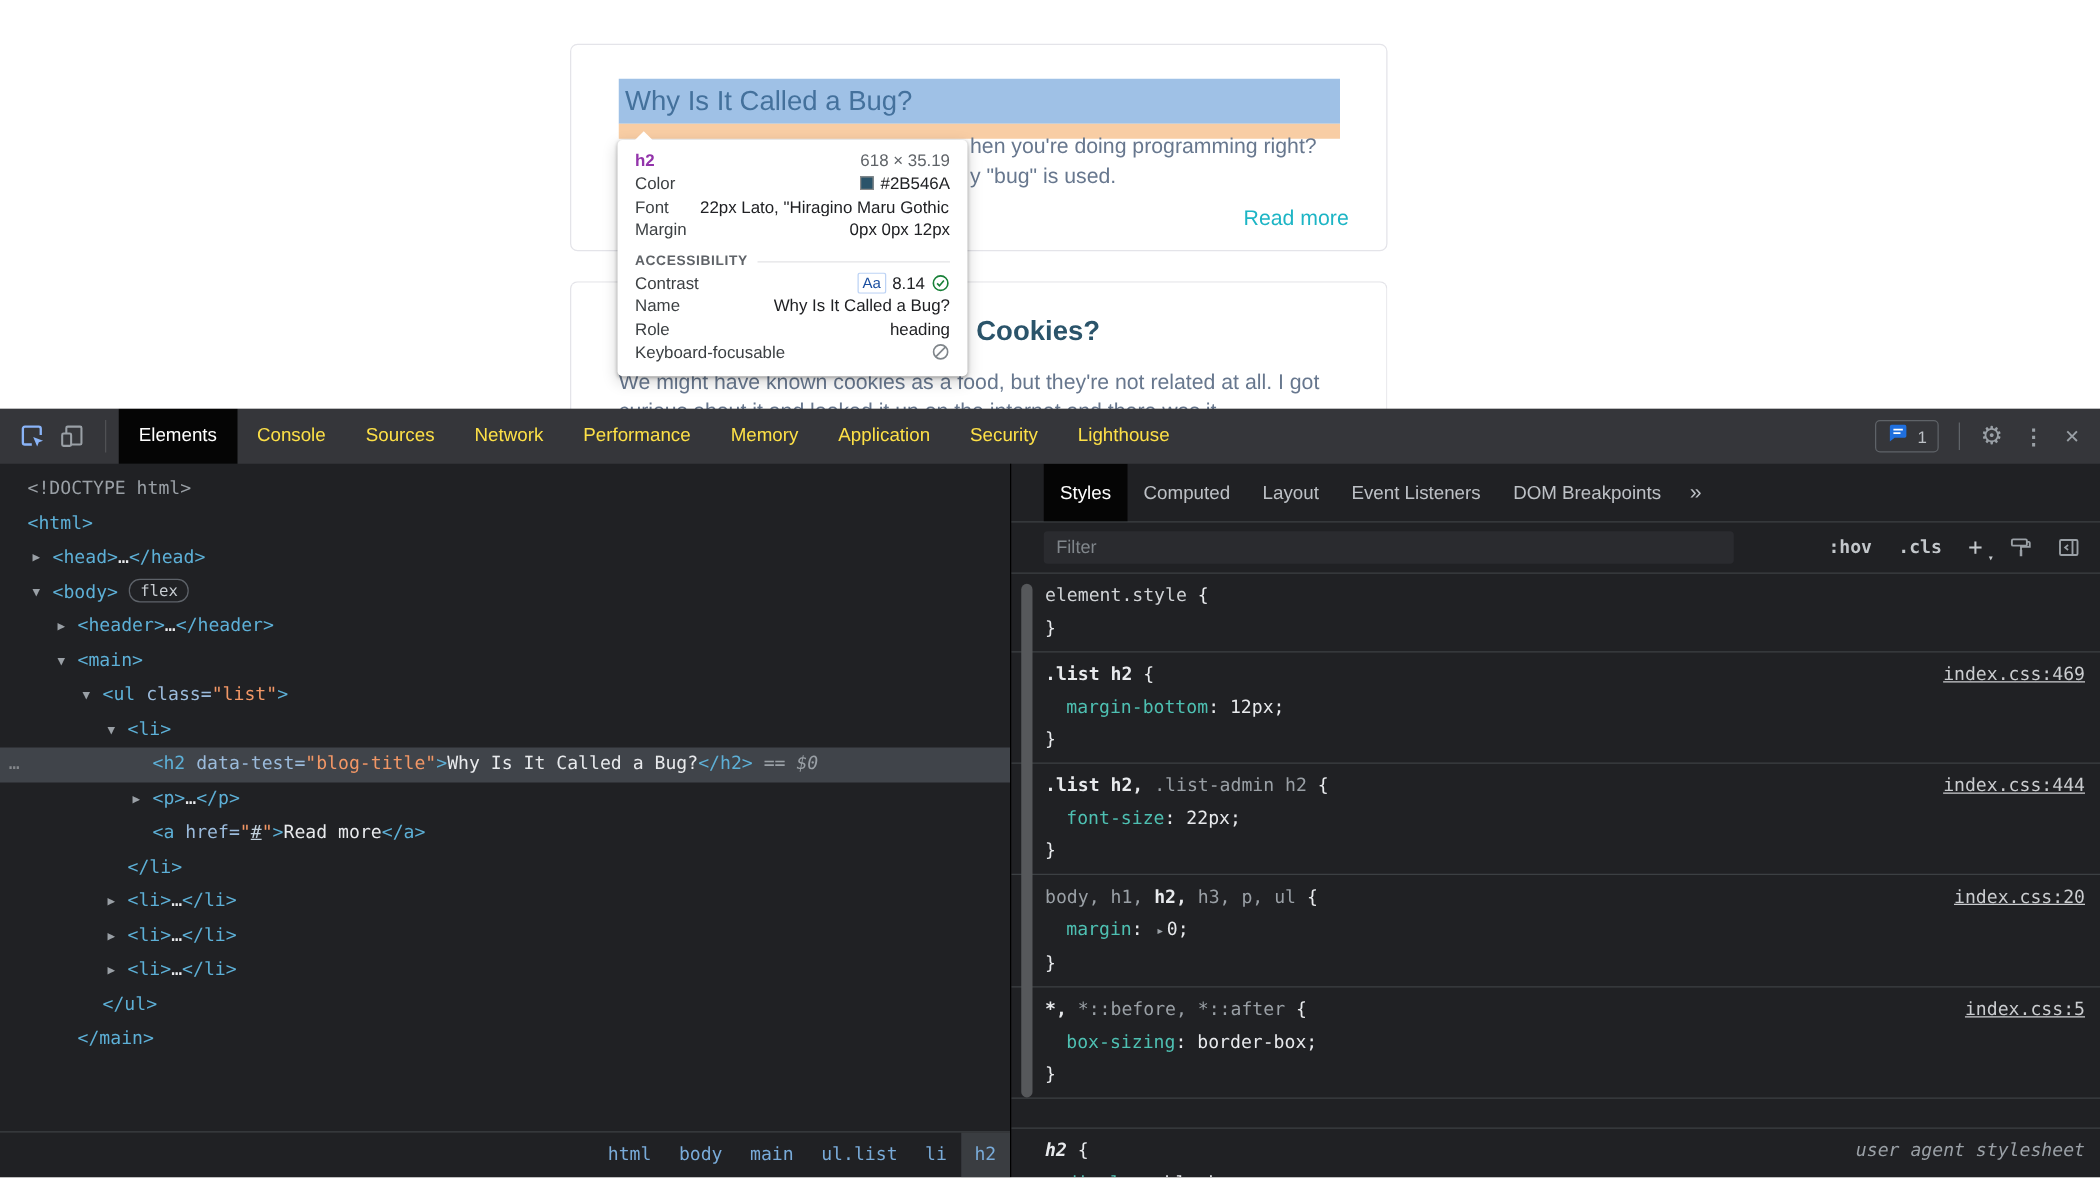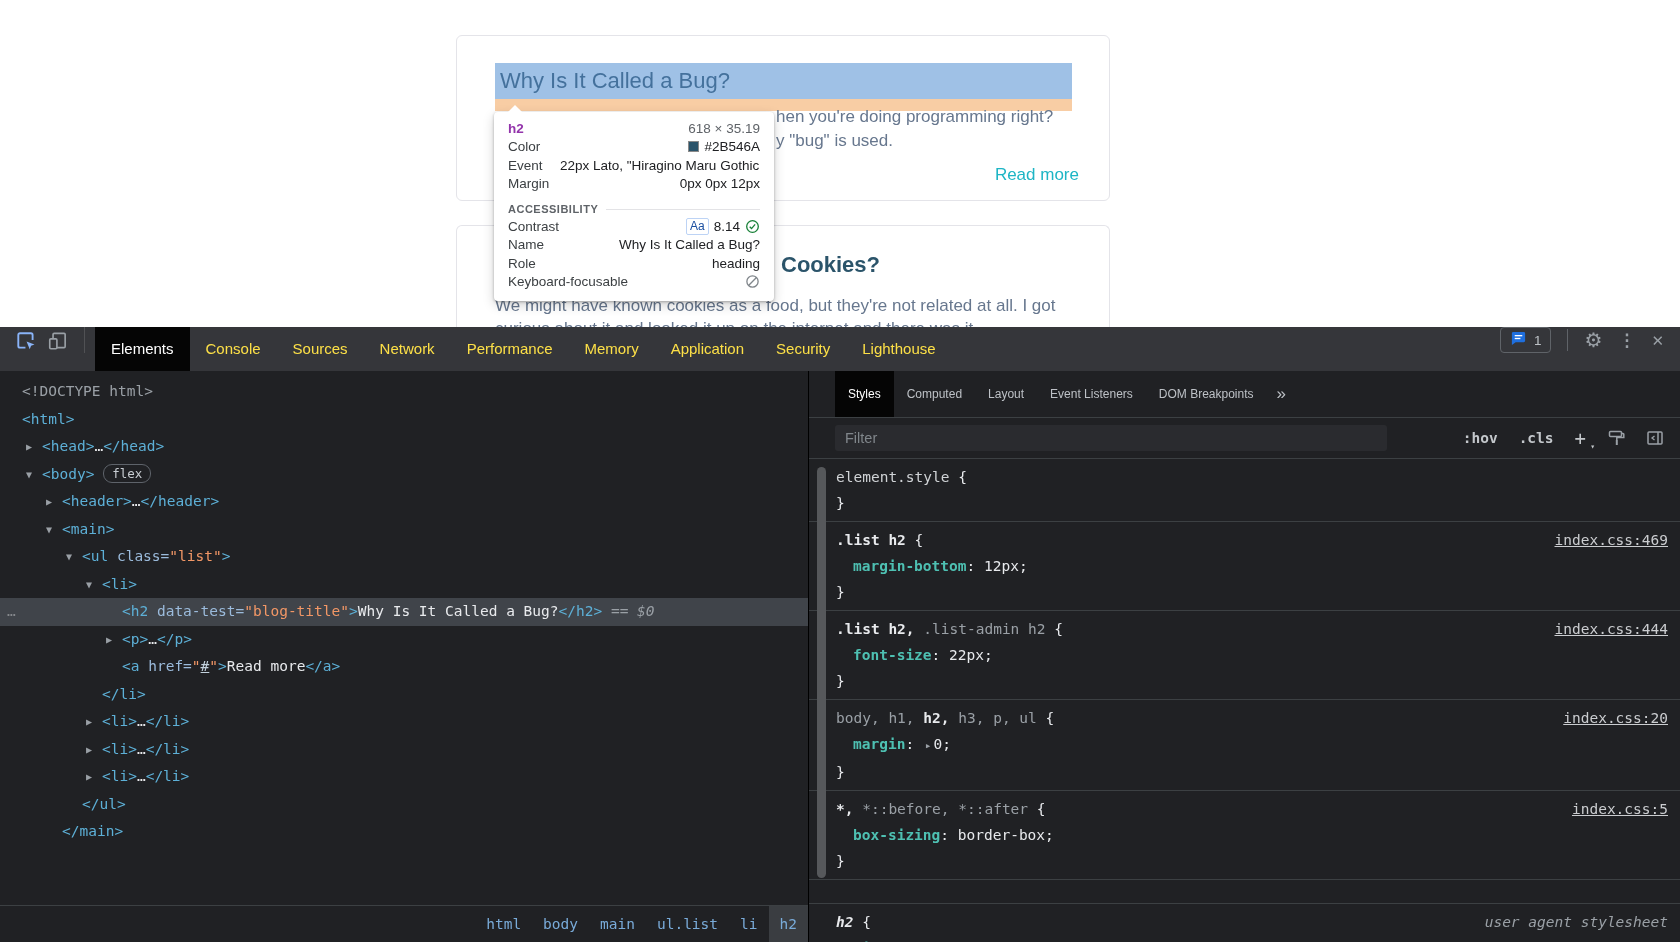--- a/index.html
+++ b/index.html
@@ -39,21 +39,21 @@
   .tt-font-val { max-width:200px; overflow:hidden; text-overflow:ellipsis; }
   .a11y-head { display:flex; align-items:center; gap:8px; margin-top:8px; height:16px; }
   .a11y-title { font-size:11px; font-weight:700; letter-spacing:.5px; color:#5f6368; }
   .a11y-line { flex:1; height:1px; background:#e3e3e6; }
   .aa-badge { border:1px solid #bdd3f5; color:#1b4fa0; border-radius:2px; padding:0 3px; font-size:12px; line-height:15px;margin-left:48px; }
   .tt-icon { display:inline-flex; }
 
   
   .devtools { position:absolute; top:327px; left:0; width:1680px; height:615px; background:#202124;
               overflow:hidden; color:#e8eaed; }
-  .toolbar { height:44px; background:#35363a; display:flex; align-items:flex-start; }
+  .toolbar { height:44px; background:#35363a; display:flex; align-items:center; }
   .tb-icon { display:inline-flex; align-items:center; justify-content:center; width:28px; height:28px; cursor:pointer; }
   .i-inspect { color:#8ab4f8; margin-left:12px; }
   .i-device { color:#9aa0a6; margin-left:4px; }
   .tb-sep { width:1px; height:26px; background:#505154; margin:0 10px 0 12px; }
   .dt-tabs { display:flex; height:44px; }
   .dt-tab { padding:0 16px; line-height:44px; font-size:15px; color:#fde047; cursor:pointer; white-space:nowrap; }
   .dt-tab.active { background:#050505; color:#fff; }
   .tb-right { margin-left:auto; display:flex; align-items:center; gap:16px; padding-right:16px; }
   .issues-btn { display:flex; align-items:center; gap:7px; border:1px solid #5f6368; border-radius:4px;
                 height:26px; padding:0 9px; cursor:pointer; }
@@ -77,21 +77,21 @@
   .s-badge { display:inline-block; border:1px solid #5e636a; border-radius:9px; padding:0 8px;
              font-size:12.5px; line-height:17px; color:#c8cdd2; vertical-align:1px; cursor:pointer; }
   .crumbs { height:37px; border-top:1px solid #3c4043; display:flex; align-items:stretch; padding-left:8px;
             font-family:"DejaVu Sans Mono","Liberation Mono",monospace; font-size:14.5px;justify-content:flex-end; }
   .crumb { padding:0 11px; display:flex; align-items:center; color:#79abd9; cursor:pointer; white-space:nowrap; }
   .crumb.active { background:#3a3d41; }
 
   .styles-pane { flex:1; border-left:1px solid #000; position:relative; display:flex; flex-direction:column; overflow:hidden; }
   .scroll-thumb { position:absolute; left:8px; top:96px; width:9px; height:411px; background:#56585b; border-radius:5px; z-index:3; }
   .sb-tabs { height:47px; border-bottom:1px solid #3c4043; display:flex; align-items:stretch; padding-left:26px; }
-  .sb-tab { padding:0 13px; display:flex; align-items:center; font-size:12px; color:#bdc1c6; cursor:pointer; white-space:nowrap; }
+  .sb-tab { padding:0 13px; display:flex; align-items:center; font-size:15px; color:#bdc1c6; cursor:pointer; white-space:nowrap; }
   .sb-tab.active { background:#050505; color:#fff; }
   .sb-more { display:flex; align-items:center; color:#bdc1c6; font-size:17px; padding:0 10px; cursor:pointer; }
   .filter-row { height:41px; border-bottom:1px solid #3c4043; display:flex; align-items:center; padding:0 16px 0 26px; }
   .filter-input { width:552px; height:26px; background:#2a2b2f; border:none; border-radius:3px; color:#e8eaed;
                   font-family:"Liberation Sans",sans-serif; font-size:14.5px; padding:0 10px; outline:none; }
   .filter-input::placeholder { color:#80868b; }
   .toggles { margin-left:auto; display:flex; align-items:center; gap:21px;
              font-family:"DejaVu Sans Mono","Liberation Mono",monospace; }
   .tg { color:#c3c7cb; font-size:14.5px; font-weight:600; cursor:pointer; }
   .tg-plus { position:relative; font-size:19px; font-weight:400; }
@@ -102,21 +102,21 @@
            font-size:14.5px; line-height:26px; }
   .rule { position:relative; padding:5px 14px 5px 27px; border-bottom:1px solid #3c4043; white-space:nowrap; }
   .rule-gap { height:24px; border-bottom:1px solid #3c4043; }
   .rule:last-child { border-bottom:none; }
   .src { position:absolute; right:12px; top:5px; color:#cbcdd0; text-decoration:underline; cursor:pointer; }
   .src.ua { color:#9aa0a6; font-style:italic; text-decoration:none; cursor:default; }
   .c-m { color:#e8eaed; font-weight:700; } .c-u { color:#9aa0a6; }
   .c-el { color:#d0d3d6; } .c-ua { color:#e8eaed; font-weight:700; font-style:italic; }
   .brace { color:#e8eaed; }
   .pline { padding-left:17px; }
-  .pn { color:#4ec0b2;font-weight:bold; } .pv { color:#e8eaed; }
+  .pn { color:#4ec0b2; } .pv { color:#e8eaed; }
   .pexp { color:#9aa0a6; font-size:11px; margin:0 2px; cursor:pointer; }
 </style>
 </head>
 <body>
 
 <div class="screen">
 
   <div class="webpage">
 
     <div class="card card1">
@@ -141,21 +141,21 @@
         <span class="tt-size">618 × 35.19</span>
       </div>
       <div class="tt-row">
         <span class="tt-label">Color</span>
         <span class="tt-value">
             <span class="swatch" style="background: rgb(43, 84, 106);"></span>
             <span>#2B546A</span>
           </span>
       </div>
       <div class="tt-row">
-        <span class="tt-label">Event</span>
+        <span class="tt-label">Font</span>
         <span class="tt-value tt-font-val">22px Lato, "Hiragino Maru Gothic Pro", …</span>
       </div>
       <div class="tt-row">
         <span class="tt-label">Margin</span>
         <span class="tt-value">0px 0px 12px</span>
       </div>
       <div class="a11y-head">
         <span class="a11y-title">ACCESSIBILITY</span>
         <span class="a11y-line"></span>
       </div>

